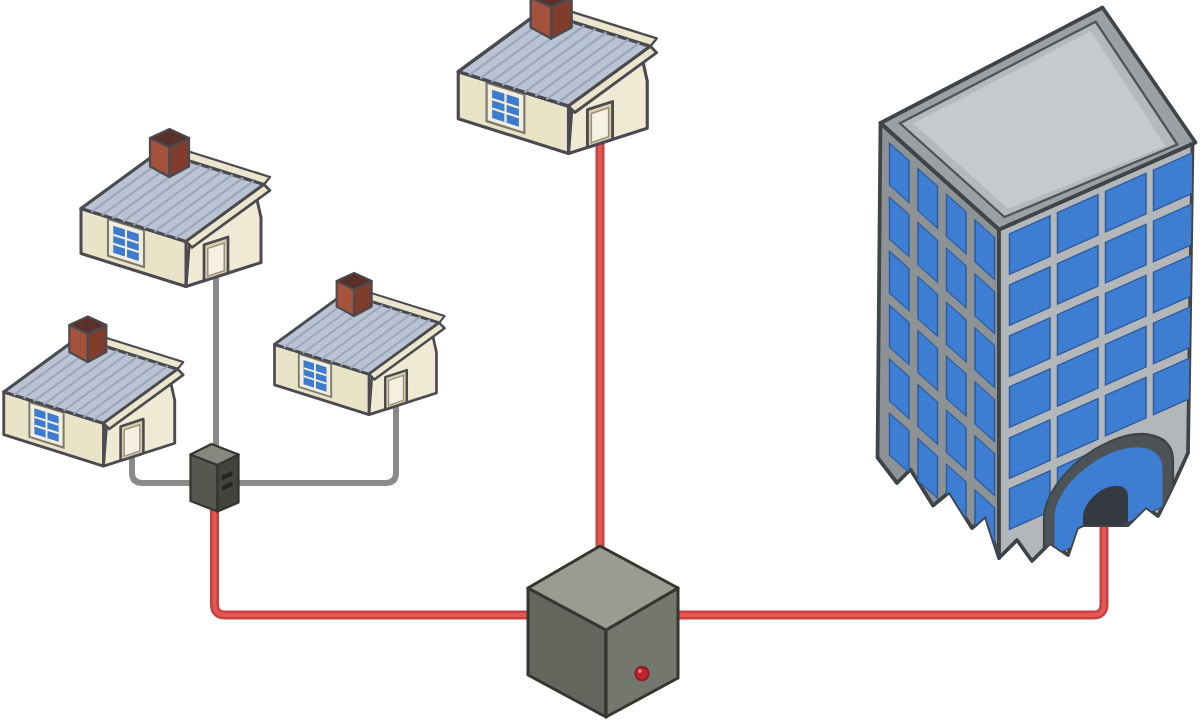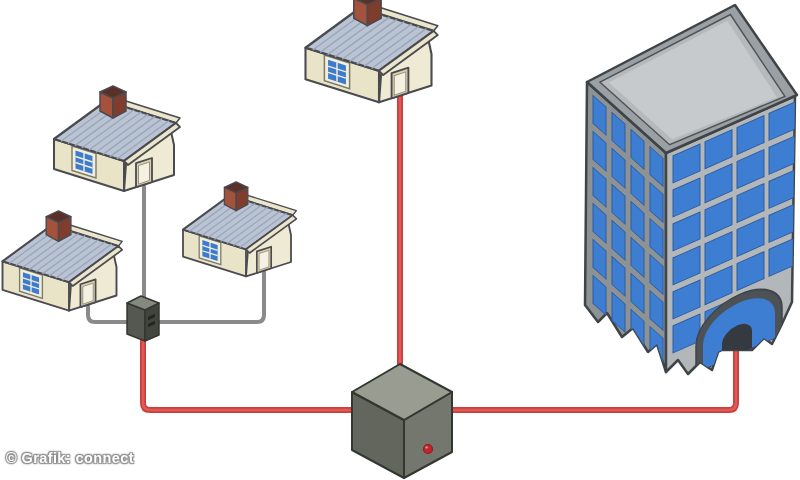--- a/index.html
+++ b/index.html
@@ -210,14 +210,13 @@
       </g>
 
       <g>
         <polygon class="bldg-roof o-bldg" stroke-width="2.5" points="587,82 735,5 797,95 666,153"></polygon>
         <polygon class="bldg-roof-mid" stroke="#4d5357" stroke-width="1.5" points="600,82.2 730.4,14.5 784.9,96.4 669.6,144.7"></polygon>
         <polygon class="bldg-roof-in" points="608.9,82.4 727.3,20.8 776.9,97.3 672.1,139.2"></polygon>
       </g>
     </g>
   </svg>
 
-  <div class="watermark">© Grafik: connect</div>
 </div>
 
 </body></html>

